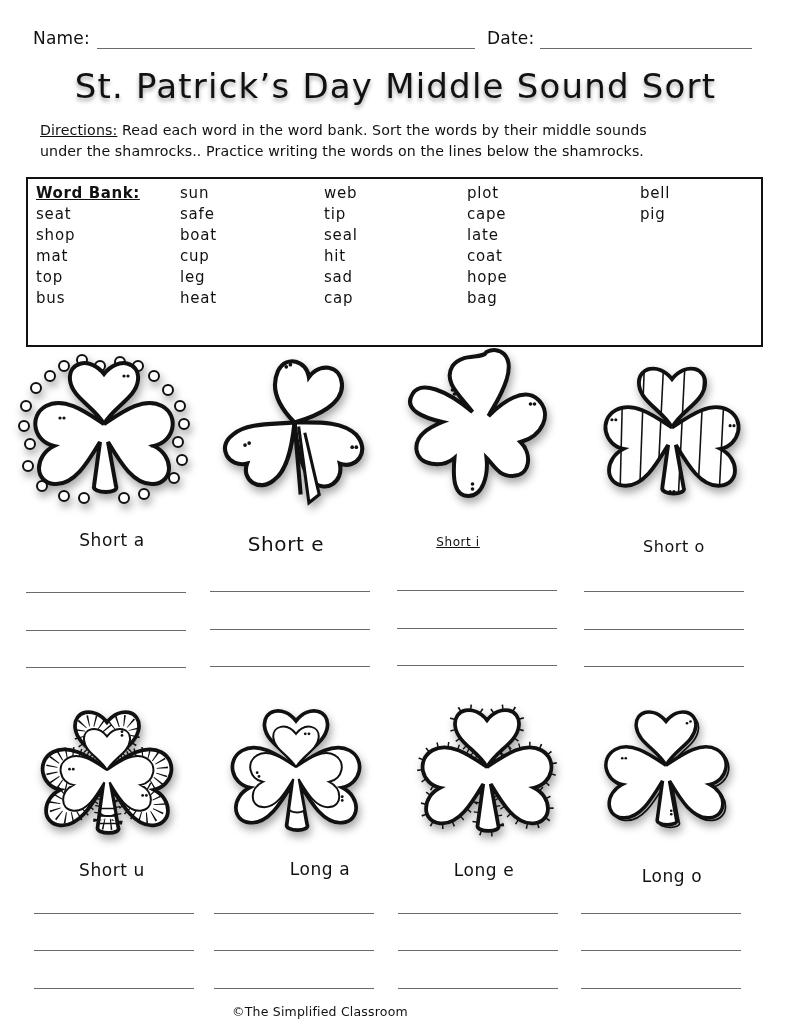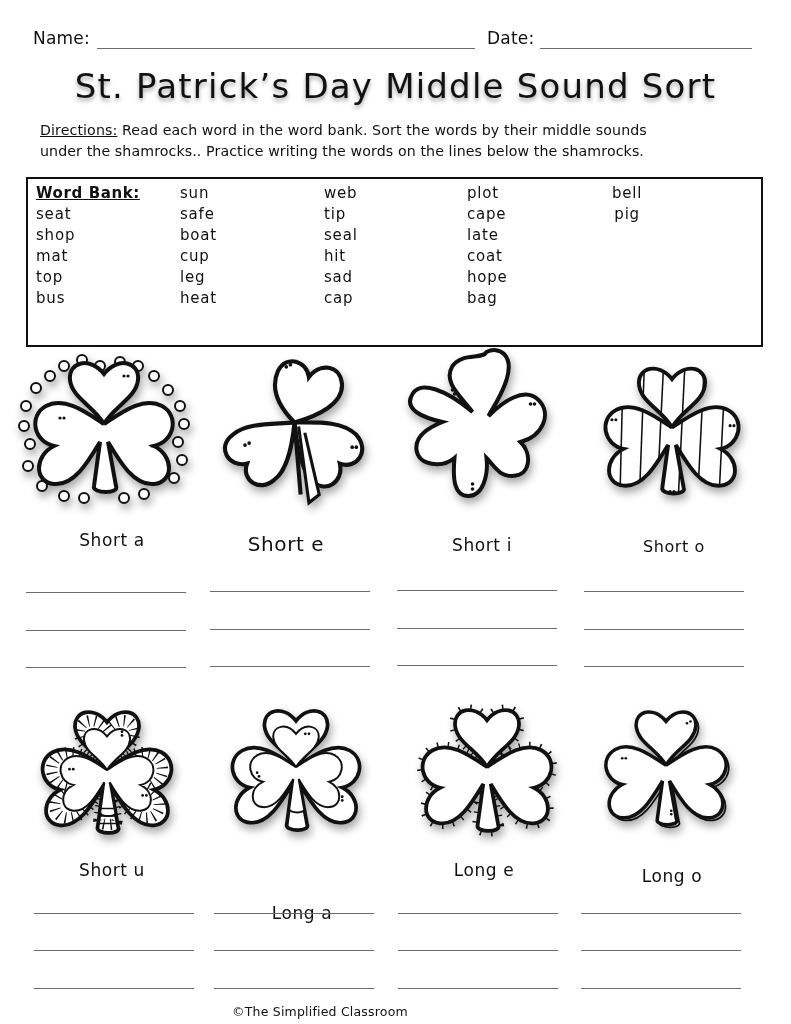--- a/index.html
+++ b/index.html
@@ -72,21 +72,21 @@
     <div class="wb-word">cap</div>
   </div>
   <div class="wb-col" style="left:439px;">
     <div class="wb-word">plot</div>
     <div class="wb-word">cape</div>
     <div class="wb-word">late</div>
     <div class="wb-word">coat</div>
     <div class="wb-word">hope</div>
     <div class="wb-word">bag</div>
   </div>
-  <div class="wb-col" style="left:584px;text-align:center;">
+  <div class="wb-col" style="left:612px;">
     <div class="wb-word">bell</div>
     <div class="wb-word">pig</div>
   </div>
 </div>
 
 <svg width="0" height="0" style="position:absolute">
   <defs>
 
     <path id="sh3" d="M80 78
       C70 60 48 52 46 34 C44 16 66 10 80 28 C94 10 116 16 114 34 C112 52 90 60 80 78
@@ -188,21 +188,21 @@
       <circle cx="22" cy="70" r="1.6"></circle>
       <circle cx="140" cy="76" r="1.6"></circle>
       <circle cx="144" cy="76" r="1.6"></circle>
       <circle cx="78" cy="144" r="1.6"></circle>
       <circle cx="82" cy="144" r="1.6"></circle>
     </g>
 </svg>
 
 <div class="sh-label" style="left:32px; top:530px;">Short a</div>
 <div class="sh-label" style="left:206px; top:532px; font-size:20px;">Short e</div>
-<div class="sh-label" style="left:402px; top:535px; font-size:17px;">Short i</div>
+<div class="sh-label" style="left:378px; top:535px; font-size:12px;text-decoration:underline;">Short i</div>
 <div class="sh-label" style="left:594px; top:537px; font-size:16px;">Short o</div>
 
 <div class="write-line" style="left:26px; width:160px; top:592px;"></div>
 <div class="write-line" style="left:26px; width:160px; top:630px;"></div>
 <div class="write-line" style="left:26px; width:160px; top:667px;"></div>
 <div class="write-line" style="left:210px; width:160px; top:591px;"></div>
 <div class="write-line" style="left:210px; width:160px; top:629px;"></div>
 <div class="write-line" style="left:210px; width:160px; top:666px;"></div>
 <div class="write-line" style="left:397px; width:160px; top:590px;"></div>
 <div class="write-line" style="left:397px; width:160px; top:628px;"></div>
@@ -255,21 +255,21 @@
       <circle cx="104" cy="30" r="1.5"></circle>
       <circle cx="108" cy="28" r="1.5"></circle>
       <circle cx="30" cy="70" r="1.5"></circle>
       <circle cx="34" cy="70" r="1.5"></circle>
       <circle cx="86" cy="130" r="1.5"></circle>
       <circle cx="86" cy="134" r="1.5"></circle>
     </g>
 </svg>
 
 <div class="sh-label" style="left:32px; top:860px;">Short u</div>
-<div class="sh-label" style="left:222px; top:859px;margin-top:44px;">Long a</div>
+<div class="sh-label" style="left:240px; top:859px;">Long a</div>
 <div class="sh-label" style="left:404px; top:860px;">Long e</div>
 <div class="sh-label" style="left:592px; top:866px;">Long o</div>
 
 <div class="write-line" style="left:34px; width:160px; top:913px;"></div>
 <div class="write-line" style="left:34px; width:160px; top:950px;"></div>
 <div class="write-line" style="left:34px; width:160px; top:988px;"></div>
 <div class="write-line" style="left:214px; width:160px; top:913px;"></div>
 <div class="write-line" style="left:214px; width:160px; top:950px;"></div>
 <div class="write-line" style="left:214px; width:160px; top:988px;"></div>
 <div class="write-line" style="left:398px; width:160px; top:913px;"></div>

